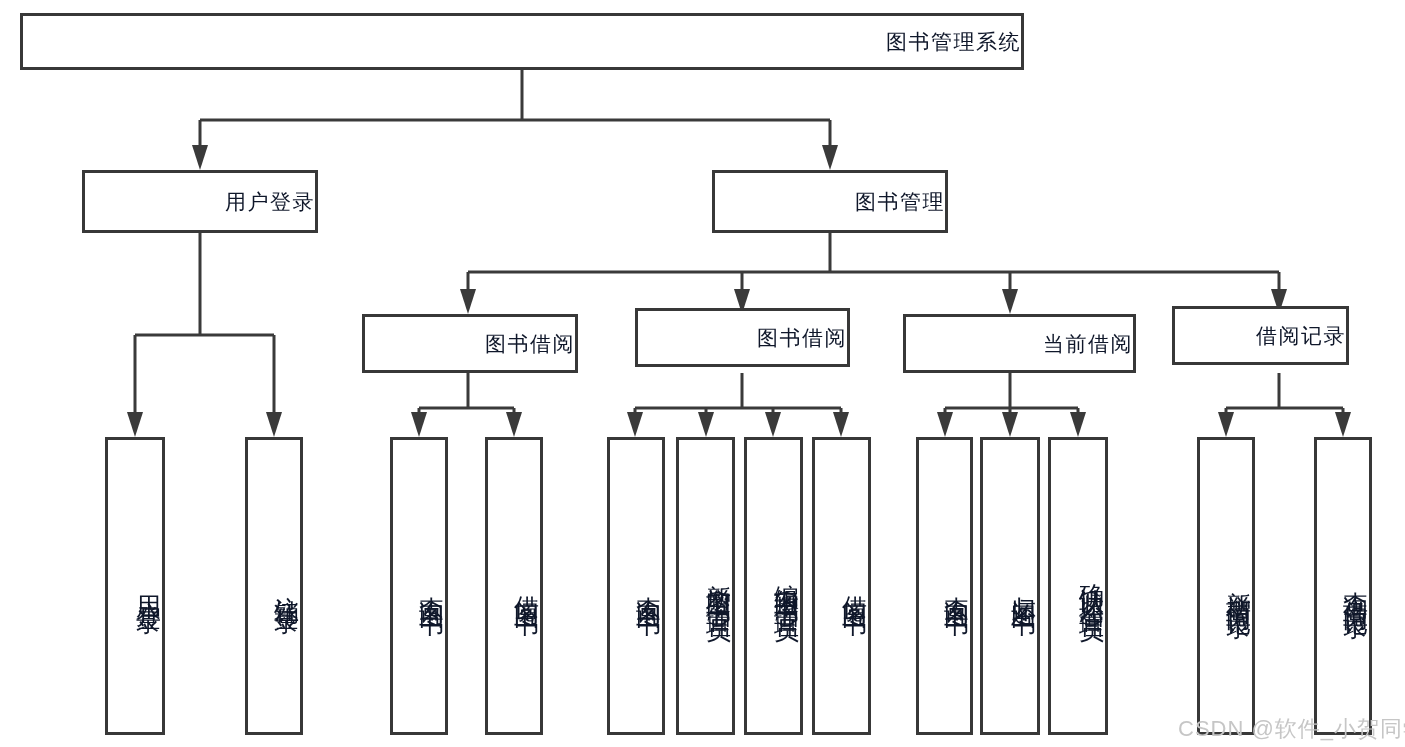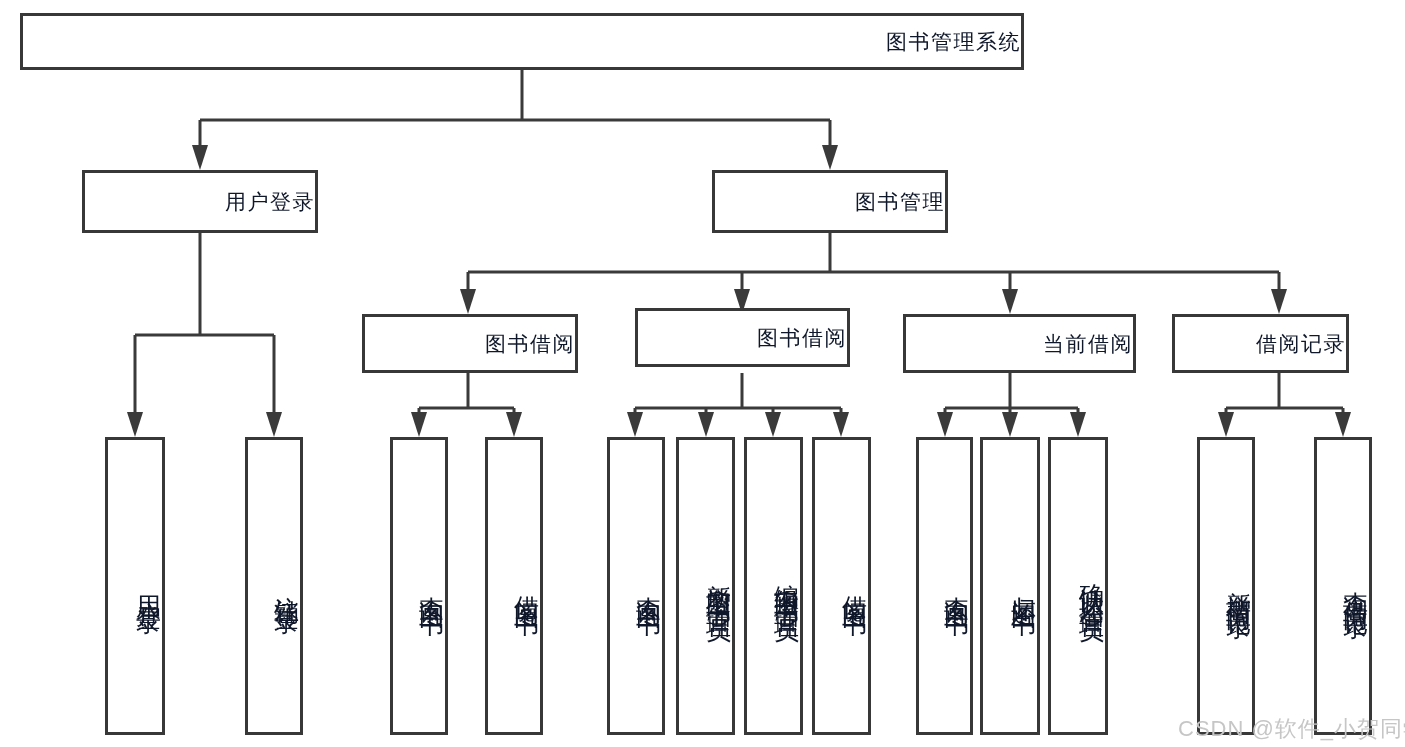--- a/index.html
+++ b/index.html
@@ -20,21 +20,21 @@
   }
   
   .n-root   { left:20px;  top:13px;  width:1004px; height:57px; }
   
   .n-l2-0   { left:82px;  top:170px; width:236px;  height:63px; }
   .n-l2-1   { left:712px; top:170px; width:236px;  height:63px;font-family:Liberation Mono, monospace; }
   
   .n-l3-0   { left:362px;  top:314px; width:216px; height:59px; }
   .n-l3-1   { left:635px;  top:308px; width:215px; height:59px; }
   .n-l3-2   { left:903px;  top:314px; width:233px; height:59px; }
-  .n-l3-3   { left:1172px; top:314px; width:177px; height:59px; }
+  .n-l3-3   { left:1172px; top:306px; width:177px; height:59px; }
   
   .leaf { top:437px; height:298px; }
   .n-lf-0  { left:105px;  width:60px; }
   .n-lf-1  { left:245px;  width:58px; }
   .n-lf-2  { left:390px;  width:58px; }
   .n-lf-3  { left:485px;  width:58px; }
   .n-lf-4  { left:607px;  width:58px; }
   .n-lf-5  { left:676px;  width:59px; }
   .n-lf-6  { left:744px;  width:59px; }
   .n-lf-7  { left:812px;  width:59px; }

